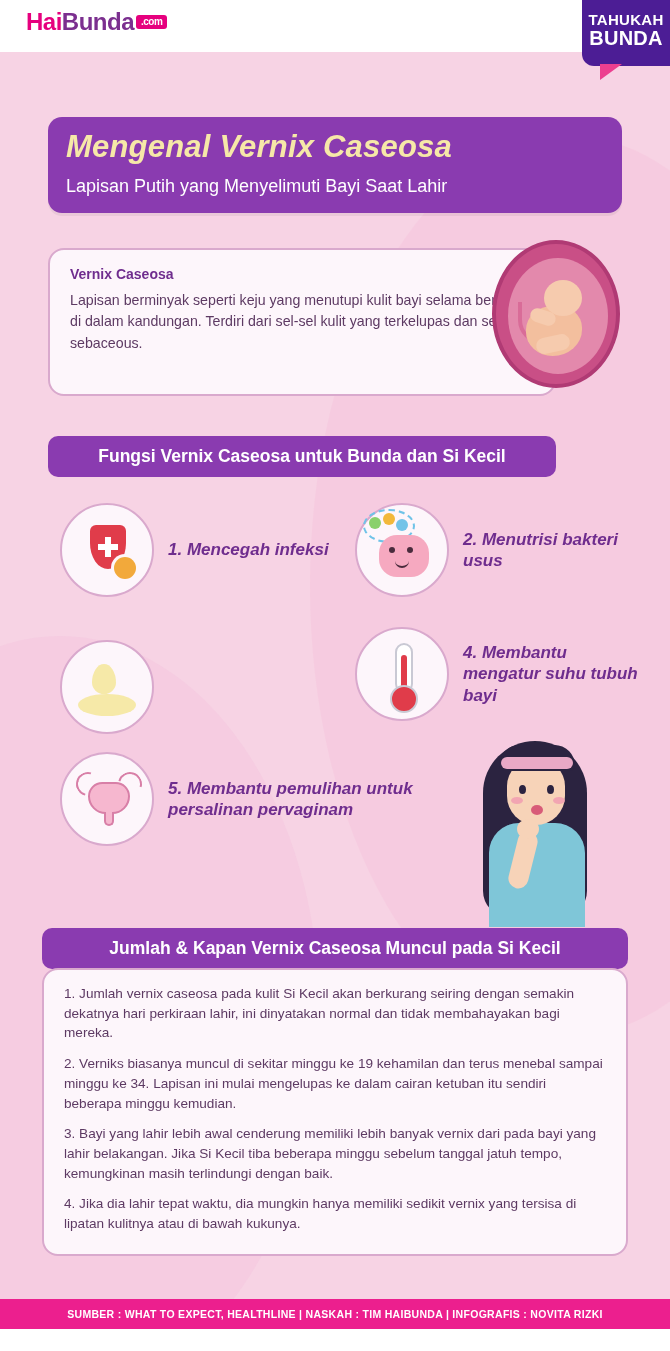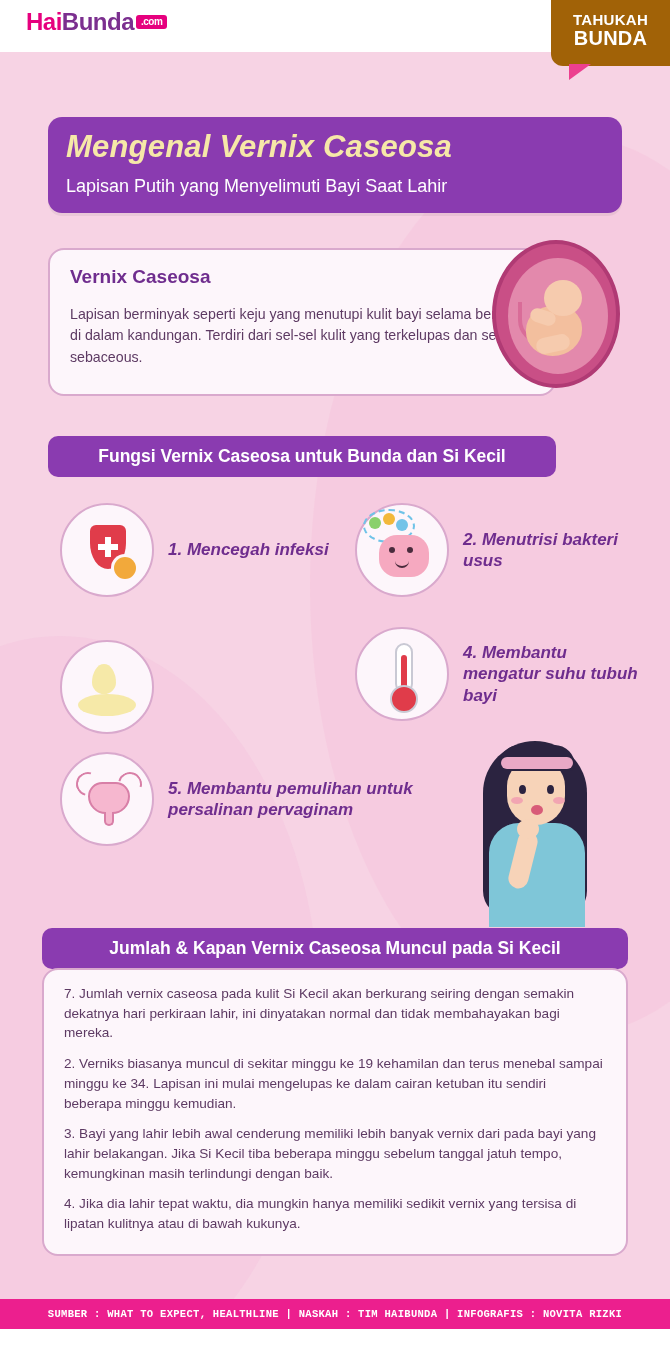--- a/index.html
+++ b/index.html
@@ -44,22 +44,22 @@
     vertical-align: middle;
     margin-left: 2px;
     position: relative;
     top: -2px;
   }
 
   
   .bubble {
     position: absolute;
     right: 0; top: 0;
-    width: 119px; height: 66px;
-    background: #a16207;
+    width: 88px; height: 66px;
+    background: #4c1d95;
     border-bottom-left-radius: 12px;
     color: #ffffff;
     text-align: center;
     padding-top: 12px;
     line-height: 1.05;
   }
   .bubble .l1 { font-size: 15px; font-weight: bold; letter-spacing: 0.3px; }
   .bubble .l2 { font-size: 20px; font-weight: bold; letter-spacing: 0.3px; }
   .bubble:after {
     content: "";
@@ -131,23 +131,23 @@
     position: absolute;
     left: 48px; top: 248px;
     width: 508px; height: 148px;
     background: #fdf6fb;
     border: 2px solid #d9a9cd;
     border-radius: 16px;
     padding: 16px 20px;
   }
   .intro-title {
     color: #6f2d8e;
-    font-size: 19px;
-    font-weight: bold;
-    margin-bottom: 16px;
+    font-size: 14px;
+    font-weight: bold;
+    margin-bottom: 8px;
   }
   .intro-text {
     color: #5d3a63;
     font-size: 14.2px;
     line-height: 1.5;
   }
 
   
   .fetus {
     position: absolute;
@@ -465,21 +465,20 @@
     left: 0; top: 0;
     width: 670px; height: 30px;
     background: #ec1f8e;
     color: #ffffff;
     font-size: 10.5px;
     font-weight: bold;
     letter-spacing: .3px;
     display: flex;
     align-items: center;
     justify-content: center;
-    font-family: Liberation Mono, monospace;
   }
 </style>
 </head>
 <body>
 
 <div class="page">
 
   <div class="body"></div>
 
   <div class="topbar">
@@ -569,21 +568,21 @@
       <div class="blush l"></div>
       <div class="blush r"></div>
       <div class="mouth"></div>
       <div class="arm"></div>
       <div class="hand"></div>
     </div>
 
     <div class="section-bar" id="jumlah-bar">Jumlah &amp; Kapan Vernix Caseosa Muncul pada Si Kecil</div>
 
     <div class="jumlah-card">
-      <p>7. Jumlah vernix caseosa pada kulit Si Kecil akan berkurang seiring dengan semakin dekatnya hari perkiraan lahir, ini dinyatakan normal dan tidak membahayakan bagi mereka.</p>
+      <p>1. Jumlah vernix caseosa pada kulit Si Kecil akan berkurang seiring dengan semakin dekatnya hari perkiraan lahir, ini dinyatakan normal dan tidak membahayakan bagi mereka.</p>
       <p>2. Verniks biasanya muncul di sekitar minggu ke 19 kehamilan dan terus menebal sampai minggu ke 34. Lapisan ini mulai mengelupas ke dalam cairan ketuban itu sendiri beberapa minggu kemudian.</p>
       <p>3. Bayi yang lahir lebih awal cenderung memiliki lebih banyak vernix dari pada bayi yang lahir belakangan. Jika Si Kecil tiba beberapa minggu sebelum tanggal jatuh tempo, kemungkinan masih terlindungi dengan baik.</p>
       <p>4. Jika dia lahir tepat waktu, dia mungkin hanya memiliki sedikit vernix yang tersisa di lipatan kulitnya atau di bawah kukunya.</p>
     </div>
 
   </div>
 
   <div class="footer">
     <div class="footer-bar">SUMBER : WHAT TO EXPECT, HEALTHLINE  |  NASKAH : TIM HAIBUNDA  |  INFOGRAFIS : NOVITA RIZKI</div>
   </div>

